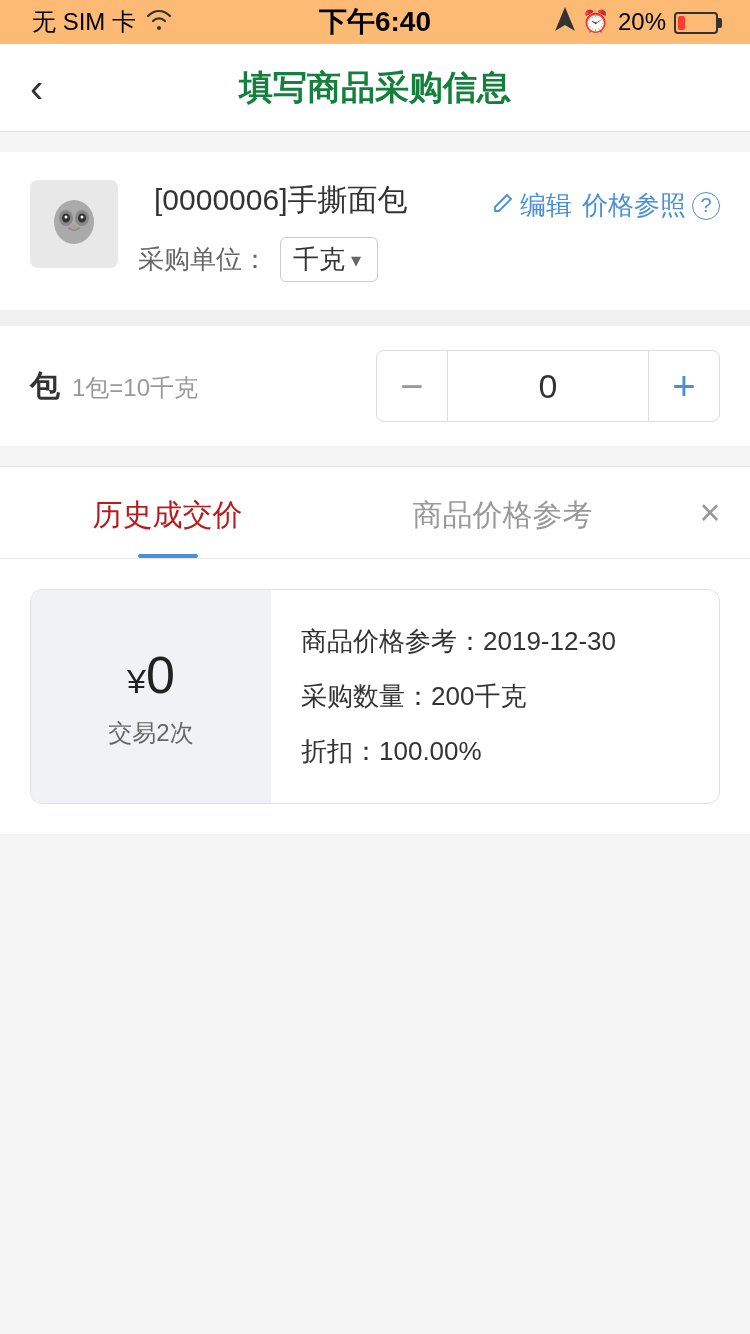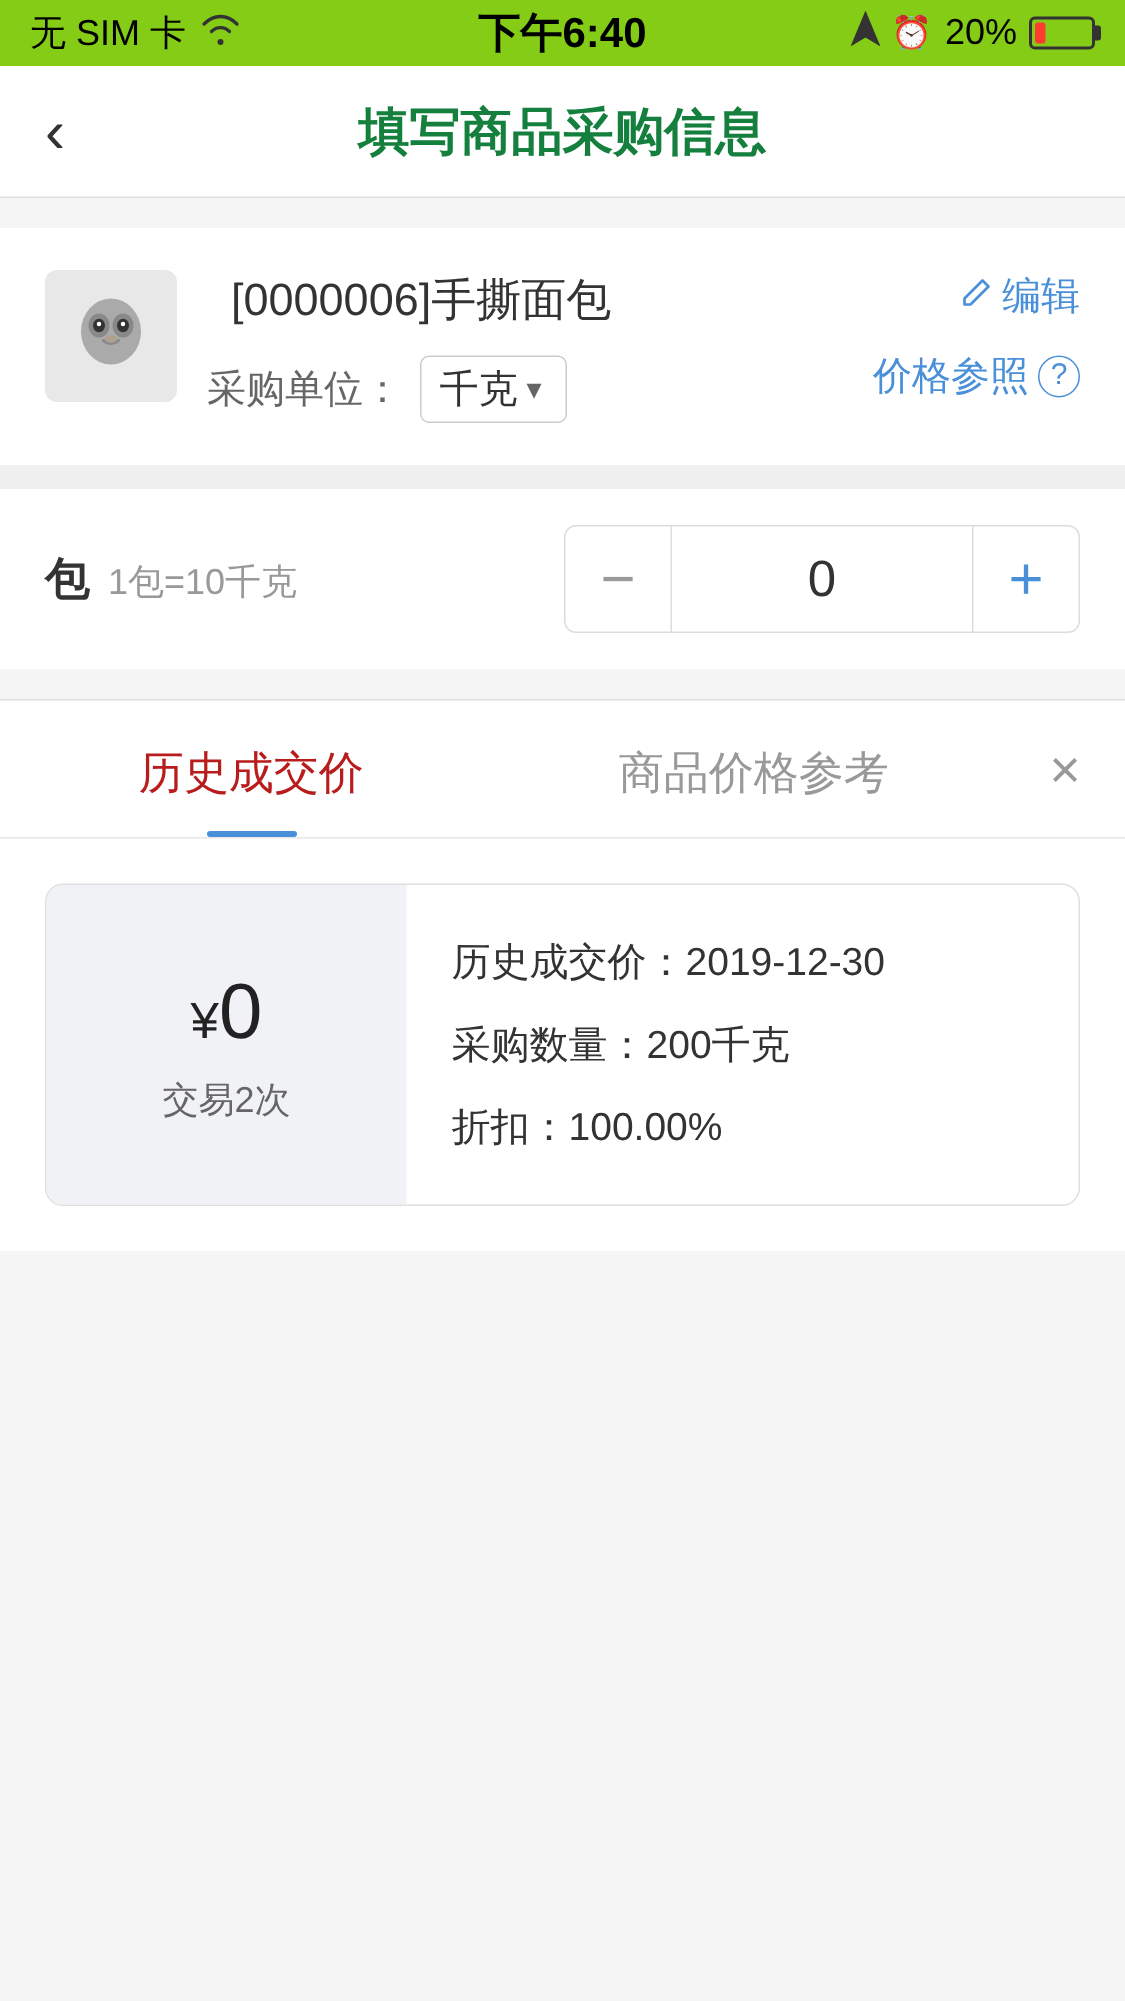--- a/index.html
+++ b/index.html
@@ -8,25 +8,25 @@
       width: 750px;
       min-height: 1334px;
       font-family: -apple-system, "PingFang SC", "Helvetica Neue", Arial, sans-serif;
       background: #f5f5f5;
       font-size: 28px;
     }
 
     
     .status-bar {
       height: 44px;
-      background: #84cc16;
+      background: #fdba74;
       display: flex;
       align-items: center;
       justify-content: space-between;
-      padding: 0 20px;
+      padding: 0 32px;
       font-size: 26px;
       font-weight: 500;
     }
     .status-left {
       display: flex;
       align-items: center;
       gap: 8px;
       font-size: 24px;
     }
     .status-center {
@@ -176,21 +176,20 @@
       display: flex;
       align-items: center;
       gap: 6px;
       cursor: pointer;
       white-space: nowrap;
       margin-top: 8px;
     }
 
     .product-right {
       display: flex;
-      flex-direction: column;
       align-items: flex-end;
       gap: 10px;
     }
 
     
     .section-divider {
       height: 16px;
       background: #f0f0f0;
     }
 
@@ -475,21 +474,21 @@
   <div class="history-content">
     <div class="history-card">
       <div class="card-left">
         <div class="card-price">
           <span class="currency">¥</span><span>0</span>
         </div>
         <div class="card-trade-count">交易2次</div>
       </div>
       <div class="card-right">
         <div class="card-detail-row">
-          <span>历史成交价：</span><span>2019-12-30</span>
+          <span>商品价格参考：</span><span>2019-12-30</span>
         </div>
         <div class="card-detail-row">
           <span>采购数量：</span><span>200千克</span>
         </div>
         <div class="card-detail-row">
           <span>折扣：</span><span>100.00%</span>
         </div>
       </div>
     </div>
   </div>

